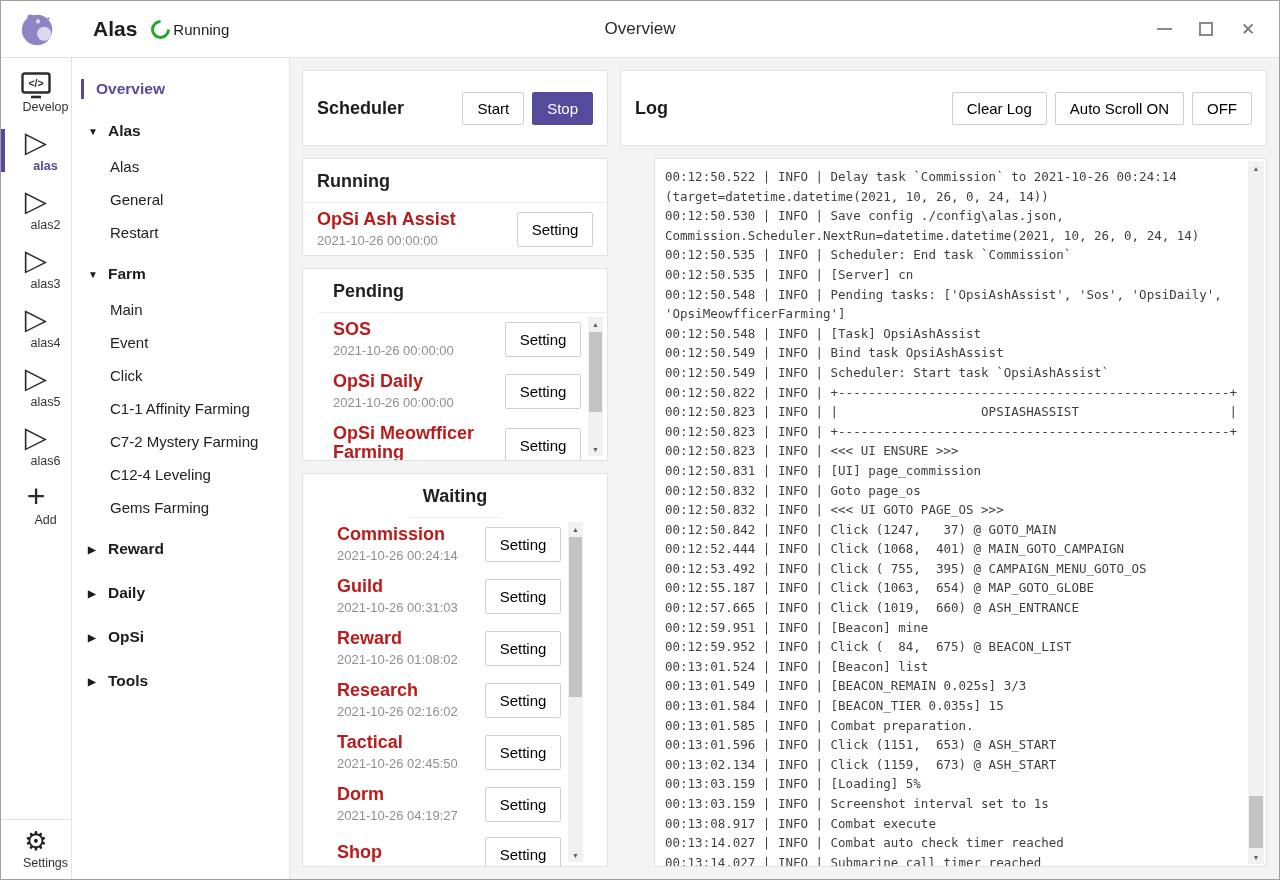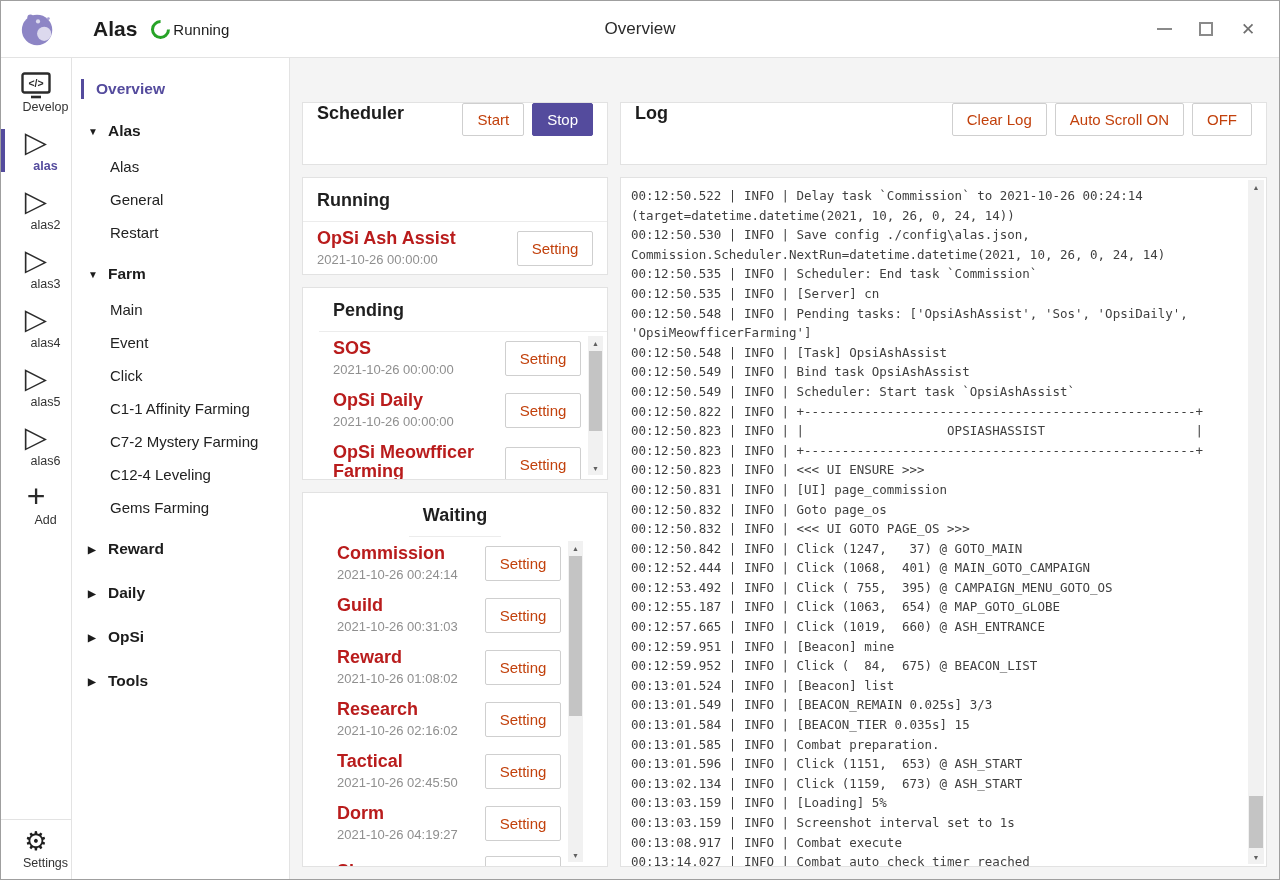--- a/index.html
+++ b/index.html
@@ -58,24 +58,24 @@
   .nav-group { margin-top:6px; }
   .nav-group-header { display:flex; align-items:center; gap:9px; padding:10px 0 10px 16px;
                font-size:15.5px; font-weight:bold; color:#1c1c1c; cursor:pointer; }
   .nav-tri { font-size:10px; width:11px; color:#1c1c1c; flex:none; }
   .nav-sub { padding:8px 0 8px 38px; font-size:15px; color:#222; cursor:pointer; }
   
   .content { flex:1; background:#f4f4f4; display:flex; gap:12px; padding:12px; min-width:0; }
   .col-mid { width:306px; flex:none; display:flex; flex-direction:column; gap:12px; min-height:0; }
   .col-log { flex:1; display:flex; flex-direction:column; min-width:0; min-height:0; }
   .card { background:#fff; border:1px solid #e2e2e2; }
-  .bar-card { height:63px; flex:none; display:flex; align-items:flex-start; padding:0 14px;margin-top:32px; }
+  .bar-card { height:76px; flex:none; display:flex; align-items:center; padding:0 14px; }
   .card-title { font-size:18px; font-weight:bold; color:#1c1c1c; }
   .bar-buttons { margin-left:auto; display:flex; gap:8px; }
-  .btn { border:1px solid #cfcfcf; background:#fff; color:#c2410c; font-size:15px;
+  .btn { border:1px solid #cfcfcf; background:#fff; color:#000000; font-size:15px;
          font-family:inherit; padding:7px 14px; border-radius:2px; cursor:pointer; white-space:nowrap; }
   .btn-primary { background:var(--accent,#544b9d); border-color:var(--accent,#544b9d); color:#fff; }
   .card-header { padding:12px 14px 10px; font-size:18px; font-weight:bold; border-bottom:1px solid #ececec; flex:none; }
   .task-card { display:flex; flex-direction:column; min-height:0; }
   .running-card { flex:none; }
   .pending-card { height:193px; flex:none;padding-left:16px; }
   .waiting-card { flex:1 1 auto;align-items:center; }
   .task-list { position:relative; overflow:hidden; flex:1; min-height:0; }
   .task-rows { padding-right:26px; }
   .task-row { display:flex; align-items:center; padding:7px 0 7px 14px; }
@@ -86,21 +86,21 @@
   
   .fake-scroll { position:absolute; right:4px; top:4px; bottom:4px; width:15px; background:#f1f1f1; }
   .fs-arrow { position:absolute; left:0; right:0; height:14px; display:flex; align-items:center;
               justify-content:center; font-size:7px; color:#606060; cursor:pointer; }
   .fs-up { top:0; } .fs-down { bottom:0; }
   .fs-thumb { position:absolute; left:1px; right:1px; background:#c4c4c4; cursor:pointer; }
   .pending-card .fs-thumb { top:15px; height:80px; }
   .waiting-card .fs-thumb { top:15px; height:160px; }
   .log-scroll .fs-thumb { bottom:16px; height:52px; }
   
-  .log-body-card { flex:1; margin-top:12px; position:relative; overflow:hidden; padding:8px 28px 8px 10px; }
+  .log-body-card { flex:1; margin-top:12px; position:relative; overflow:hidden; padding:8px 28px 8px 10px;margin-left:34px; }
   .log-line { font-family:"DejaVu Sans Mono", monospace; font-size:12.5px; line-height:19.6px;
               color:#3f3f3f; white-space:pre; }
   .log-scroll { top:2px; bottom:2px; right:2px; width:16px; }
 </style>
 </head>
 <body>
 
 <div class="titlebar">
   <svg class="logo" viewBox="0 0 40 40">
     <circle cx="19" cy="21" r="16" fill="#8d85c5"></circle>

